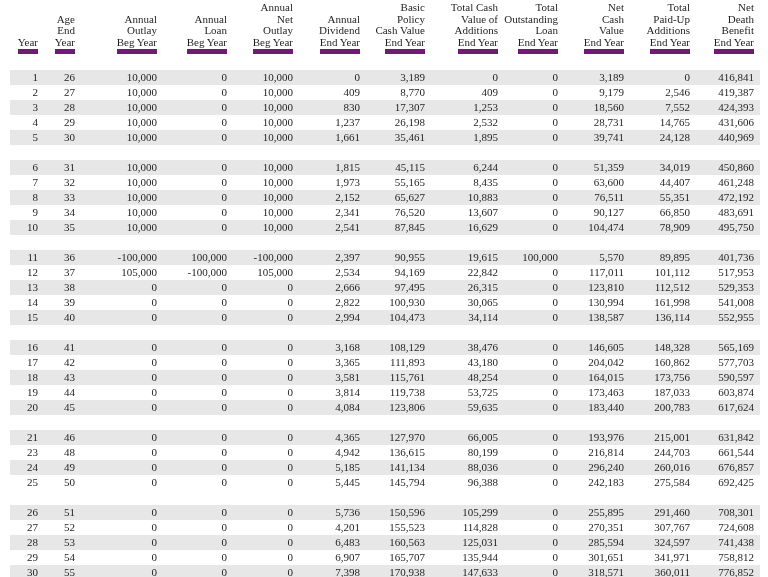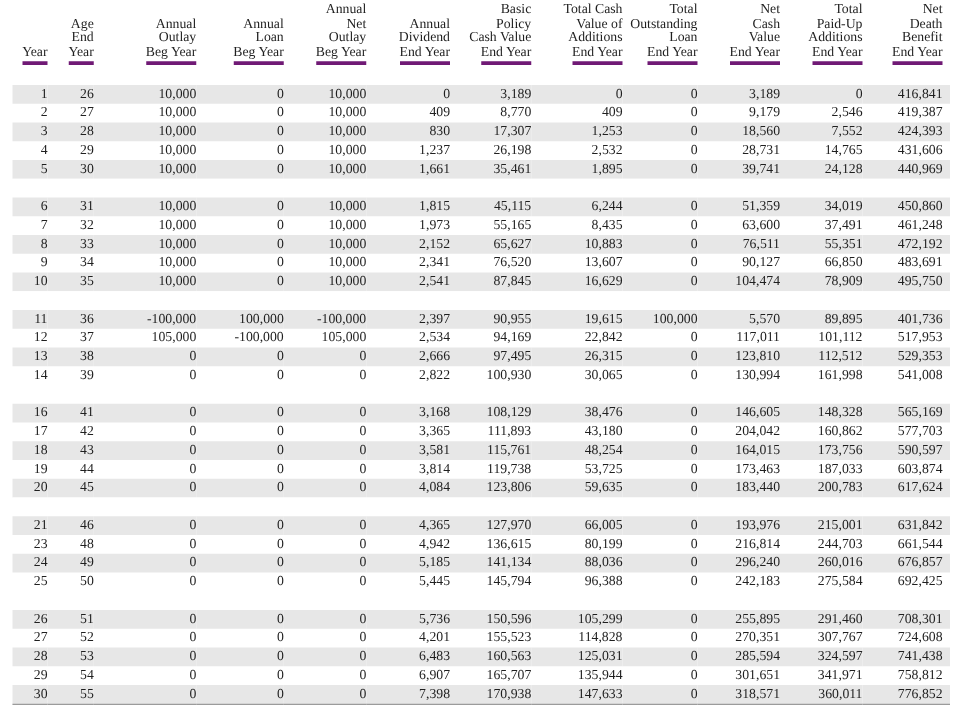--- a/index.html
+++ b/index.html
@@ -17,21 +17,21 @@
   col.c0{width:28px}col.c1{width:37px}col.c2{width:82px}col.c3{width:70px}
   col.c4{width:66px}col.c5{width:67px}col.c6{width:65px}col.c7{width:73px}
   col.c8{width:60px}col.c9{width:66px}col.c10{width:66px}col.c11{width:70px}
   th,td{padding:0;text-align:right;vertical-align:bottom;font-weight:normal;}
   thead th{font-size:11px;line-height:11.5px;padding-bottom:16px;}
   thead th.last{padding-right:6px;}
   .hl{white-space:nowrap;}
   .hl span{display:inline;}
   .hl span.u{
     display:inline-block;
-    border-bottom:3px solid #701a75;
+    border-bottom:5px solid #701a75;
     padding-bottom:1px;
   }
   td{font-size:11px;height:15px;line-height:15px;white-space:nowrap;}
   td.last{padding-right:6px;font-family:Liberation Serif, serif;}
   tbody.group tr:nth-child(odd) td{background:#e7e7e7;}
   tbody.gap td{height:15px;background:#ffffff;}
 </style>
 </head>
 <body>
 
@@ -216,21 +216,21 @@
           <td>7</td>
           <td>32</td>
           <td>10,000</td>
           <td>0</td>
           <td>10,000</td>
           <td>1,973</td>
           <td>55,165</td>
           <td>8,435</td>
           <td>0</td>
           <td>63,600</td>
-          <td>37,491</td>
+          <td>44,407</td>
           <td class="last">461,248</td>
         </tr>
         <tr>
           <td>8</td>
           <td>33</td>
           <td>10,000</td>
           <td>0</td>
           <td>10,000</td>
           <td>2,152</td>
           <td>65,627</td>
@@ -324,20 +324,34 @@
           <td>0</td>
           <td>0</td>
           <td>2,822</td>
           <td>100,930</td>
           <td>30,065</td>
           <td>0</td>
           <td>130,994</td>
           <td>161,998</td>
           <td class="last">541,008</td>
         </tr>
+        <tr>
+          <td>15</td>
+          <td>40</td>
+          <td>0</td>
+          <td>0</td>
+          <td>0</td>
+          <td>2,994</td>
+          <td>104,473</td>
+          <td>34,114</td>
+          <td>0</td>
+          <td>138,587</td>
+          <td>136,114</td>
+          <td class="last">552,955</td>
+        </tr>
       </tbody>
       <tbody class="gap">
         <tr>
           <td colspan="12"></td>
         </tr>
       </tbody>
       <tbody class="group">
         <tr>
           <td>16</td>
           <td>41</td>

